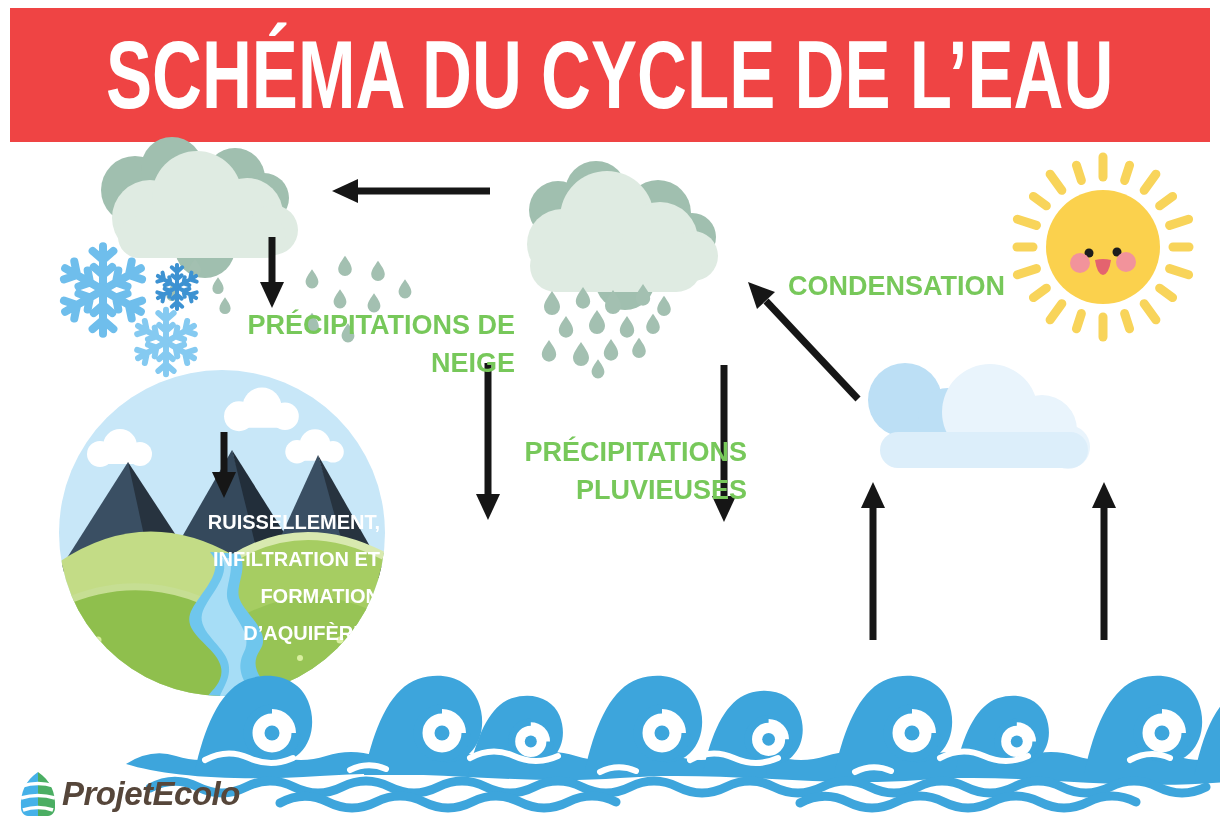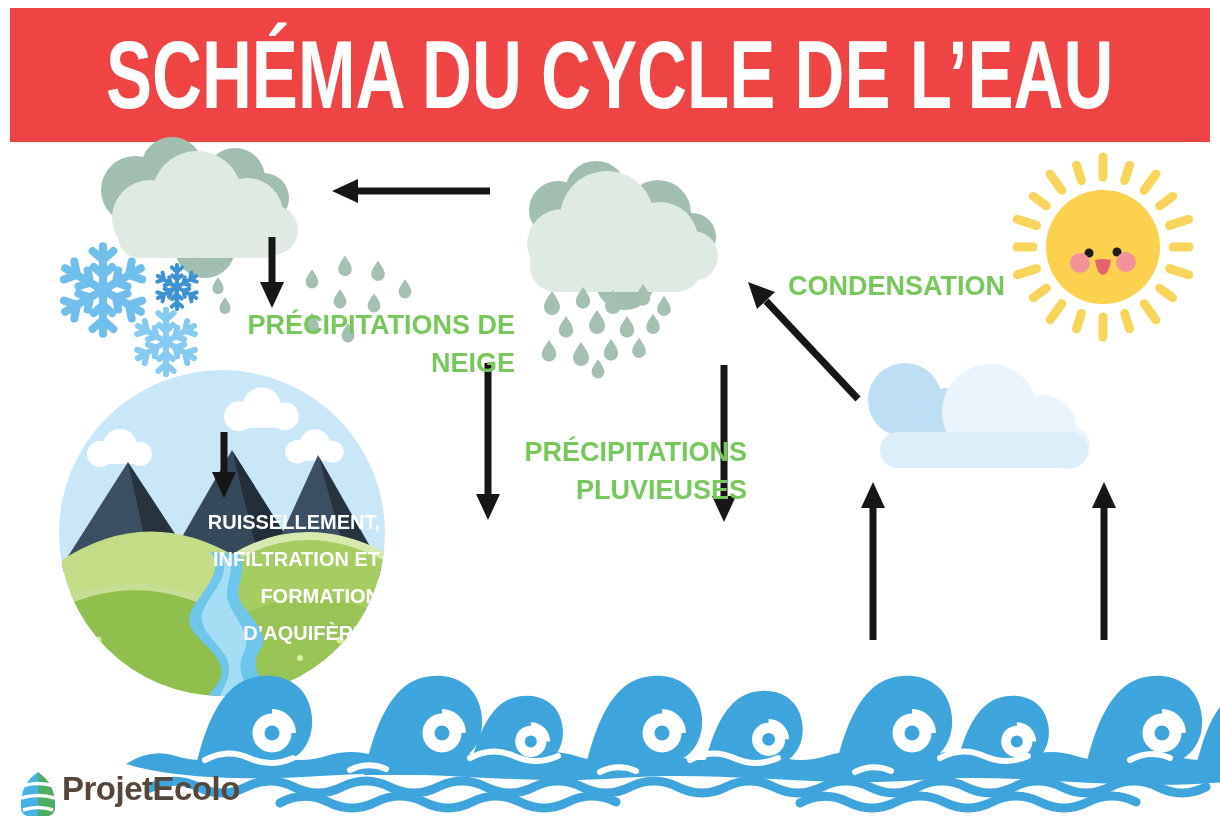--- a/index.html
+++ b/index.html
@@ -16,21 +16,21 @@
     display:inline-block;transform:scaleX(0.72);transform-origin:center;
     white-space:nowrap;
   }
   .scene{position:absolute;left:0;top:0;width:1220px;height:820px;}
   .label{
     position:absolute;text-align:right;font-weight:700;
     color:#77C85A;font-size:27px;line-height:38px;white-space:pre-line;
   }
   .label.white{color:#ffffff;font-size:20px;line-height:37px;}
   .logo{
-    position:absolute;left:18px;top:770px;display:flex;gap:4px;
+    position:absolute;left:18px;top:770px;display:flex;align-items:center;gap:4px;font-style:italic;
   }
   .logo .logo-text{
     color:#56463A;font-weight:700;font-size:33px;letter-spacing:-0.5px;
   }
 </style>
 </head>
 <body>
 
 <div class="canvas">
 

